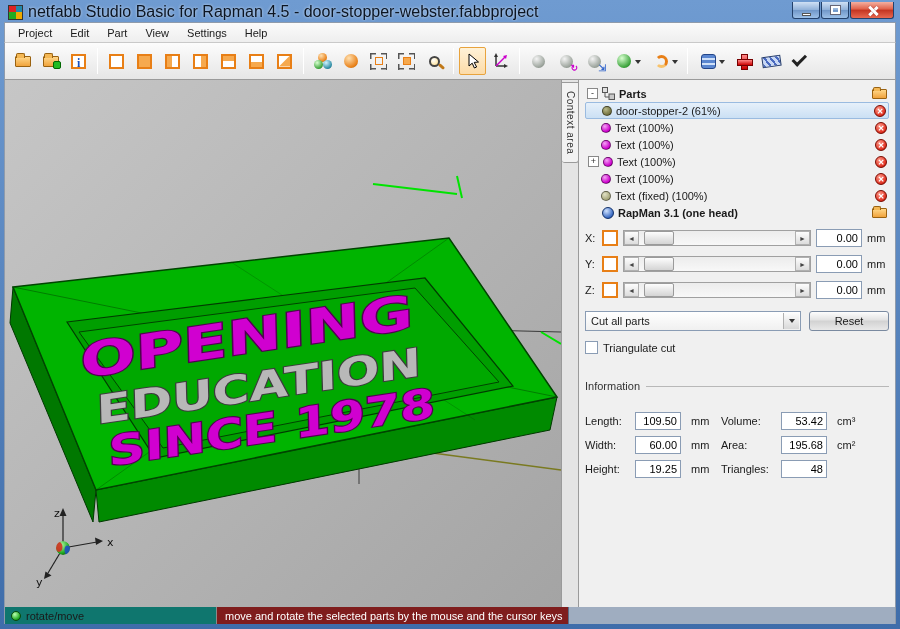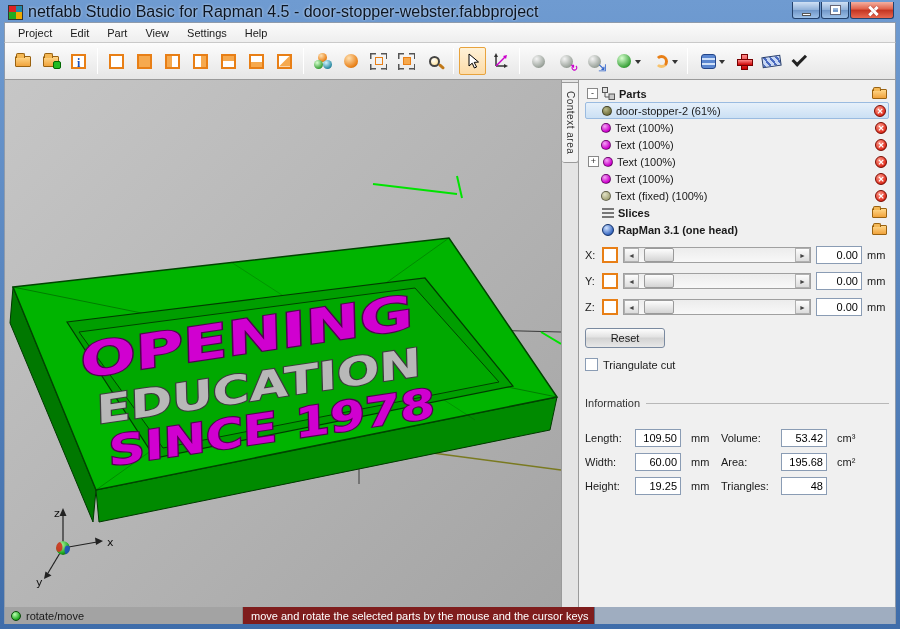--- a/index.html
+++ b/index.html
@@ -129,21 +129,21 @@
   .btn { height:20px; border:1px solid #7a8aa0; border-radius:3px; background:linear-gradient(#fdfdfd,#e2e2e2 45%,#d2d2d2 50%,#e8e8e8); padding:3px 14px; display:flex; align-items:center; justify-content:center; }
   .btn.reset { width:80px; }
   .btn.exec { width:122px; }
   .check-row { display:flex; align-items:center; gap:5px; }
   .checkbox { width:13px; height:13px; background:#fff; border:1px solid #8a9cb4; }
 
   .info-grid { display:grid; grid-template-columns:46px 52px 26px 56px 52px 30px; row-gap:6px; column-gap:4px; align-items:center; margin-top:16px; }
 
   
   .statusbar { height:17px; display:flex; align-items:stretch; border-left:1px solid #8f9bab; border-right:1px solid #8f9bab; background:#9fadc0; font-size:11px; }
-  .sb-left { width:238px; background:#a3a3a3; border-right:1px solid #8a8a8a; display:flex; align-items:center; gap:5px; padding:0 6px; }
+  .sb-left { width:212px; background:#0f766e; border-right:1px solid #8a8a8a; display:flex; align-items:center; gap:5px; padding:0 6px; }
   .green-dot { width:10px; height:10px; border-radius:50%; background:radial-gradient(circle at 35% 30%, #b8ffb0, #1fa81f 70%, #0a5a0a); border:1px solid #0a4a0a; }
   .sb-mid { width:352px; background:#7f1d1d; color:#fff; display:flex; align-items:center; padding:0 8px; border-right:1px solid #5a6e88; white-space:nowrap; overflow:hidden; }
   .sb-right { flex:1; }
 
   svg text { font-family:"DejaVu Sans", sans-serif; }
 </style>
 </head>
 <body>
 
 <div class="window">
@@ -416,26 +416,20 @@
           <span class="row-action del">✕</span>
         </div>
         <div class="tree-row indent1">
           <span class="dot fixed"></span>
           <span class="lbl">Text (fixed) (100%)</span>
           <span class="row-action del">✕</span>
         </div>
 
         <div class="tree-row">
           <span class="spacer11"></span>
-          <span class="slices-ico"></span>
-          <span class="lbl bold">Slices</span>
-          <span class="row-action folder-sm"></span>
-        </div>
-        <div class="tree-row">
-          <span class="spacer11"></span>
           <span class="globe"></span>
           <span class="lbl bold">RapMan 3.1 (one head)</span>
           <span class="row-action folder-sm"></span>
         </div>
       </div>
 
 
       <div class="cut-row">
         <span class="axis-lbl">X:</span>
         <span class="orange-box"></span>
@@ -472,20 +466,26 @@
           <span class="sb-track">
               <span class="sb-thumb"></span>
             </span>
           <span class="sb-arrow">►</span>
         </div>
         <input class="num-input" value="0.00" style="">
         <span class="unit">mm</span>
       </div>
 
       <div class="cut-actions">
+        <div class="dropdown">
+          <span>Cut all parts</span>
+          <span class="dd-btn">
+              <span class="dd-tri"></span>
+            </span>
+        </div>
         <div class="btn reset">
             <span>Reset</span>
           </div>
       </div>
 
       <div class="cut-actions">
         <div class="check-row">
           <span class="checkbox"></span>
           <span>Triangulate cut</span>
         </div>

